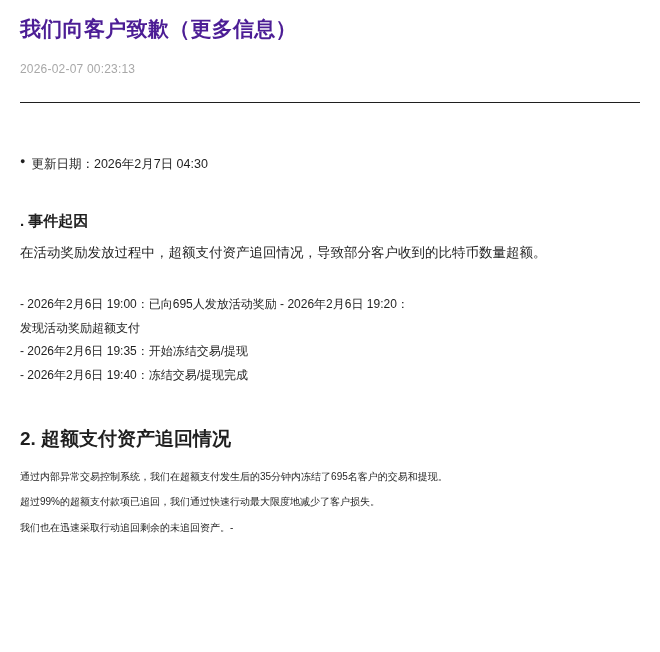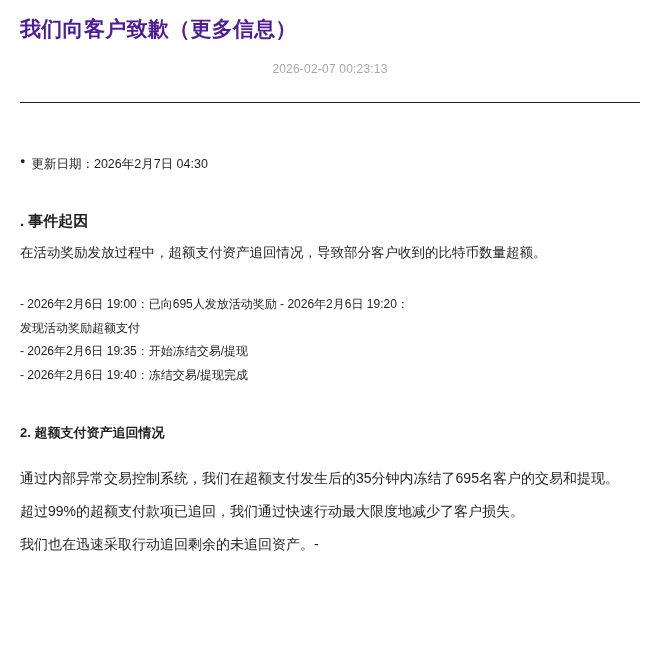--- a/index.html
+++ b/index.html
@@ -27,21 +27,20 @@
     color: #4c1d95;
     letter-spacing: 0.3px;
     margin: 14px 0 0 0;
     line-height: 1.45;
   }
   .timestamp {
     font-size: 12px;
     color: #a8a8a8;
     margin-top: 18px;
     letter-spacing: 0.2px;
-    text-align: center;
   }
   .divider {
     border: 0;
     border-top: 1px solid #1f1f1f;
     margin: 26px 0 0 0;
     width: 100%;
   }
   .body {
     margin-top: 50px;
     font-size: 13.5px;
@@ -77,26 +76,26 @@
   .list-block {
     margin-top: 28px;
     font-size: 12px;
     line-height: 1.95;
   }
   .list-block div {
     white-space: pre-wrap;
   }
   .section2 {
     margin-top: 34px;
-    font-size: 13px;
+    font-size: 19px;
     font-weight: bold;
   }
   .section2-body {
-    margin-top: 19px;
-    font-size: 14px;
+    margin-top: 10px;
+    font-size: 10px;
     line-height: 1.95;
   }
   .section2-body div {
     margin-top: 6px;
   }
   .section2-body div:first-child {
     margin-top: 0;
   }
 </style>
 </head>

